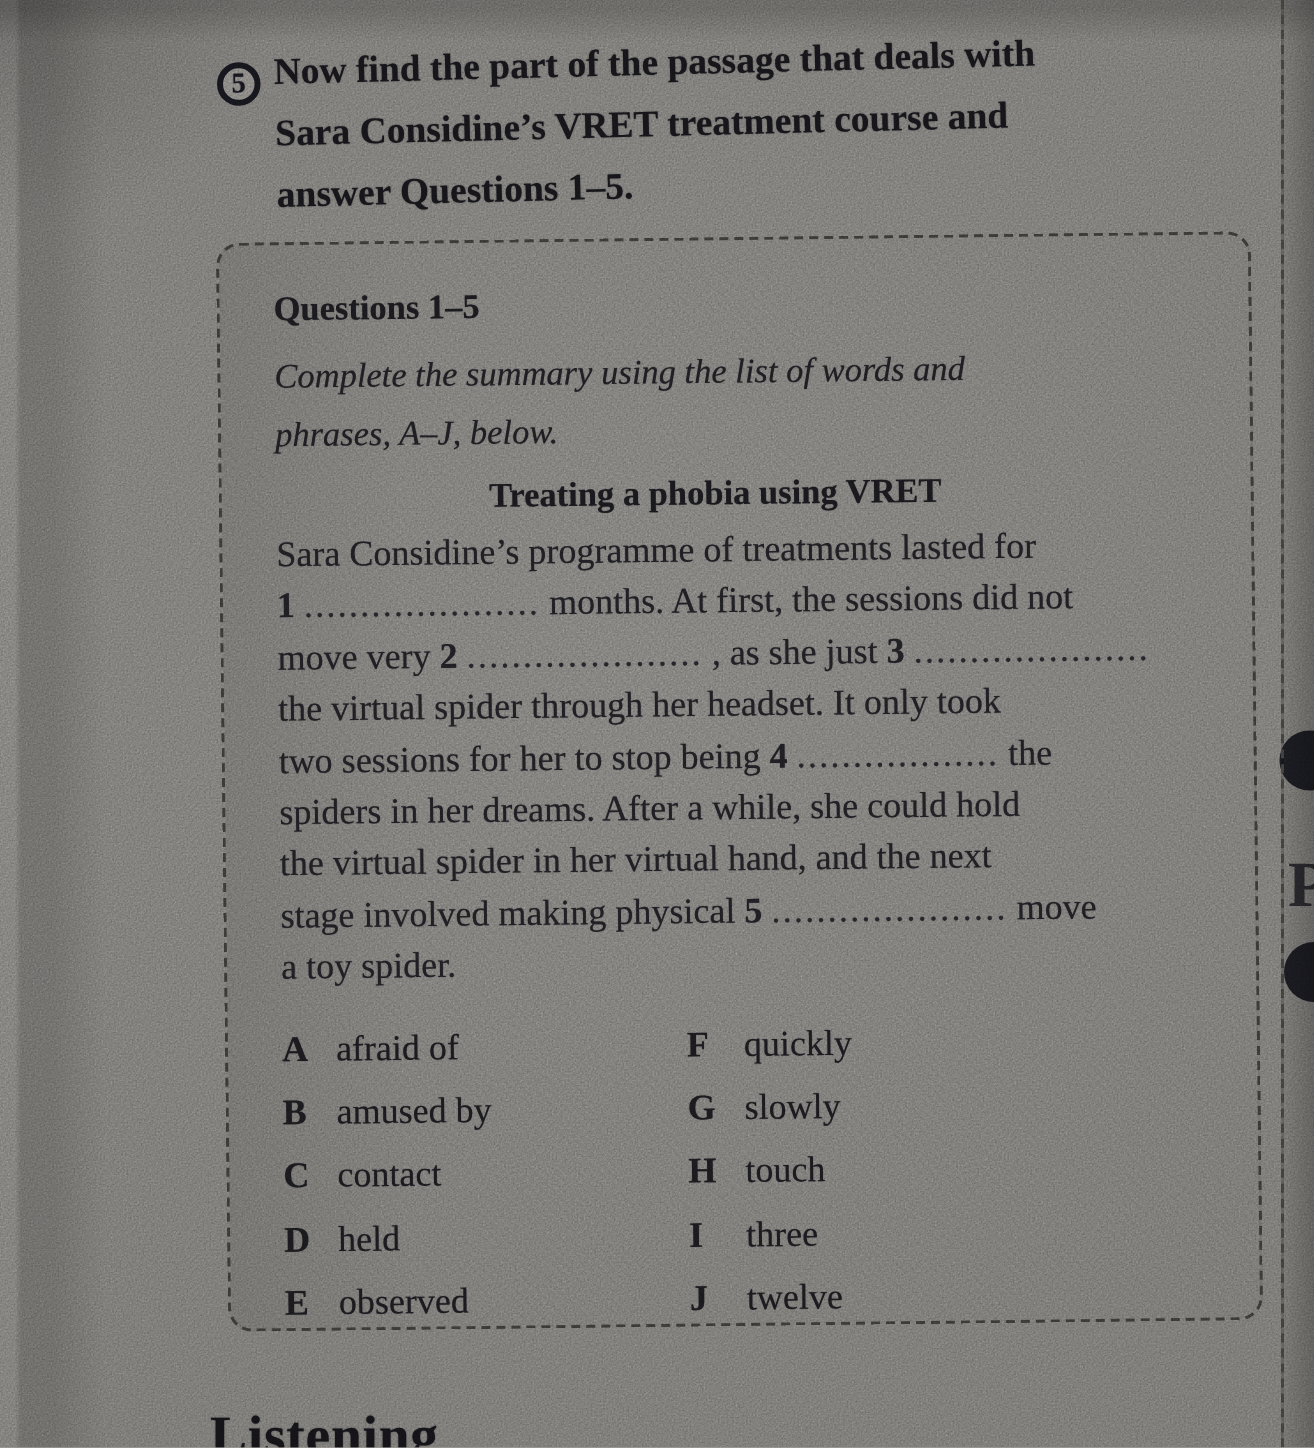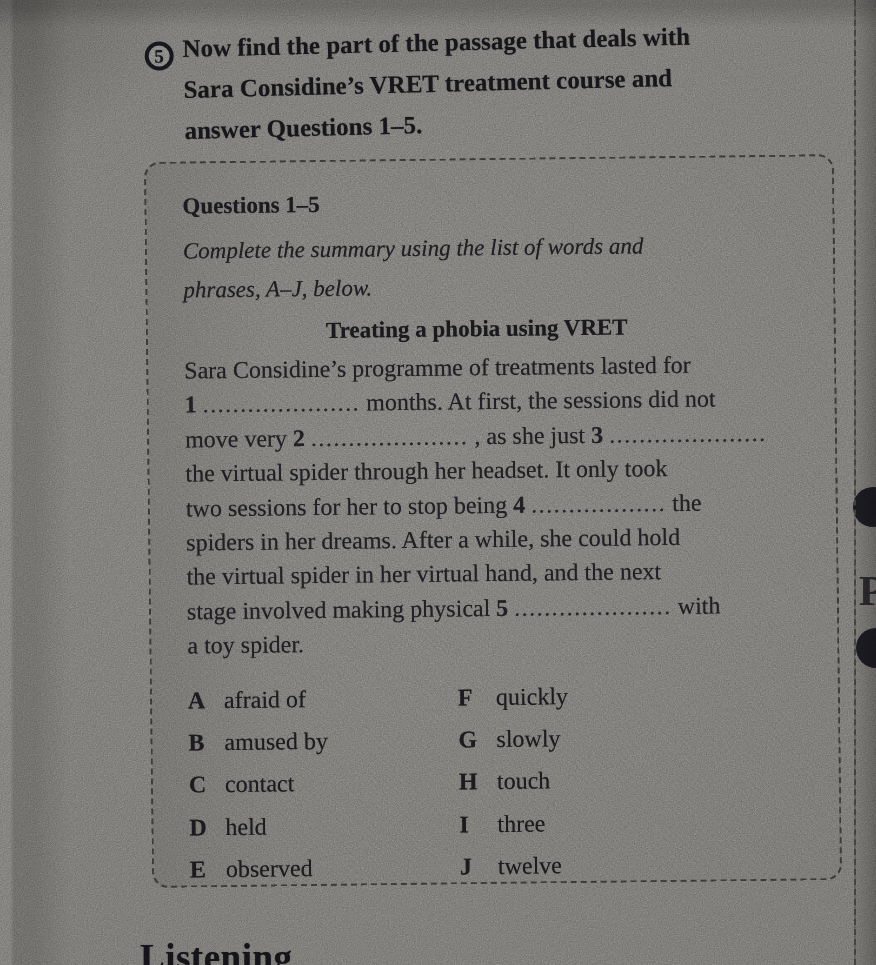--- a/index.html
+++ b/index.html
@@ -89,21 +89,21 @@
     </div>
     <div class="s-title">Treating a phobia using VRET</div>
     <div class="summary">
         <div><span>Sara Considine’s programme of treatments lasted for</span></div>
         <div><span class="qnum">1 </span><span class="dots">.....................</span><span> months. At first, the sessions did not</span></div>
         <div><span>move very </span><span class="qnum">2 </span><span class="dots">.....................</span><span> , as she just </span><span class="qnum">3 </span><span class="dots">.....................</span></div>
         <div><span>the virtual spider through her headset. It only took</span></div>
         <div><span>two sessions for her to stop being </span><span class="qnum">4 </span><span class="dots">..................</span><span> the</span></div>
         <div><span>spiders in her dreams. After a while, she could hold</span></div>
         <div><span>the virtual spider in her virtual hand, and the next</span></div>
-        <div><span>stage involved making physical </span><span class="qnum">5 </span><span class="dots">.....................</span><span> with</span></div>
+        <div><span>stage involved making physical </span><span class="qnum">5 </span><span class="dots">.....................</span><span> move</span></div>
         <div><span>a toy spider.</span></div>
       </div>
     <div class="word-list">
         <div class="letter">A</div>
         <div>afraid of</div>
         <div class="letter">F</div>
         <div>quickly</div>
         <div class="letter">B</div>
         <div>amused by</div>
         <div class="letter">G</div>

